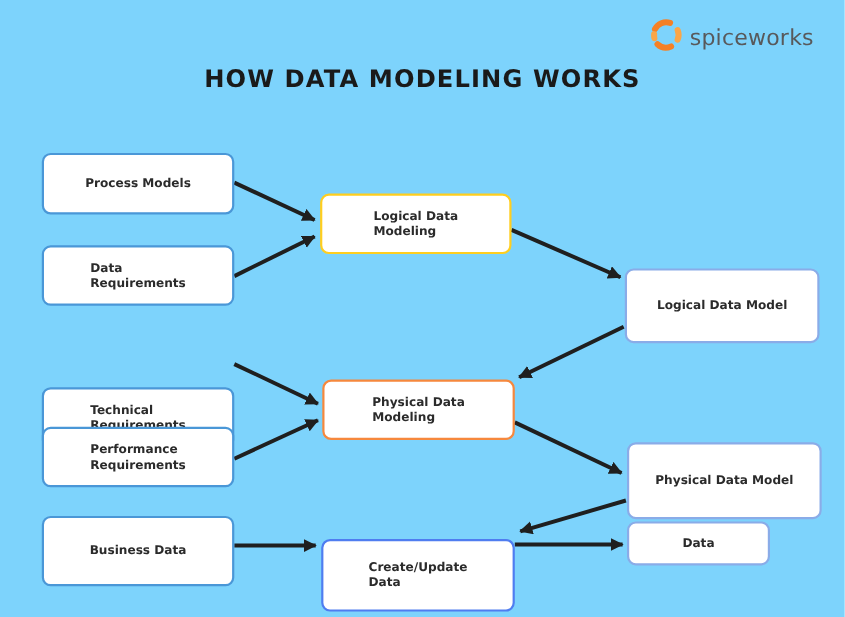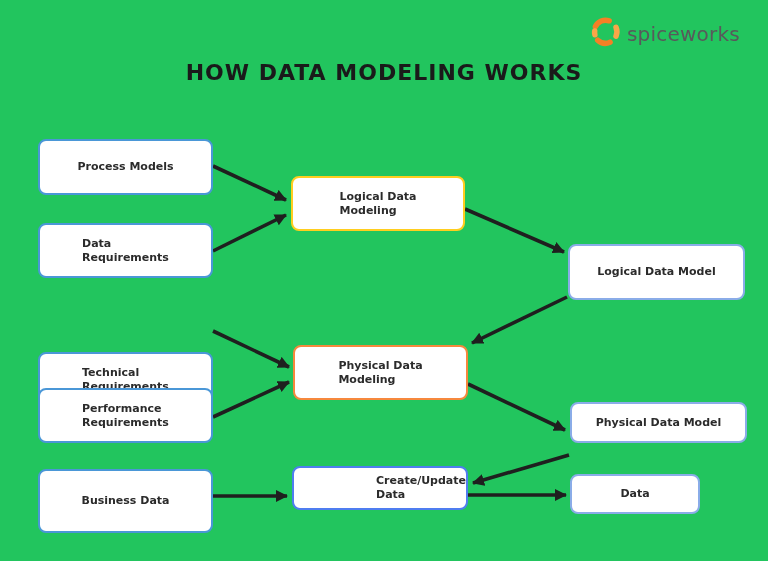--- a/index.html
+++ b/index.html
@@ -1,20 +1,20 @@
 <!DOCTYPE html>
 <html><head>
 <meta charset="utf-8">
 <style>
   html, body { margin: 0; padding: 0; background: #ffffff; }
   .canvas {
     position: relative;
     width: 768px;
     height: 561px;
-    background: #22c55e;
+    background: #7dd3fc;
     font-family: "DejaVu Sans", "Liberation Sans", sans-serif;
     overflow: hidden;
   }
   .logo {
     position: absolute;
     left: 589px;
     top: 15px;
     display: flex;
     align-items: center;
     gap: 5px;
@@ -131,30 +131,30 @@
   <div class="node" style="left: 291px; top: 176px; width: 174px; height: 55px; border-color: rgb(255, 206, 31);">
     <span class="lbl">Logical Data
 Modeling</span>
   </div>
 
   <div class="node" style="left: 293px; top: 345px; width: 175px; height: 55px; border-color: rgb(246, 136, 61); justify-content: center;">
     <span class="lbl">Physical Data
 Modeling</span>
   </div>
 
-  <div class="node" style="left: 292px; top: 466px; width: 176px; height: 44px; border-color: rgb(79, 125, 240); justify-content: flex-end;">
+  <div class="node" style="left: 292px; top: 490px; width: 176px; height: 66px; border-color: rgb(79, 125, 240);">
     <span class="lbl">Create/Update
 Data</span>
   </div>
 
-  <div class="node center-text" style="left: 568px; top: 244px; width: 177px; height: 56px; border-color: rgb(138, 172, 232);">
+  <div class="node center-text" style="left: 568px; top: 244px; width: 177px; height: 68px; border-color: rgb(138, 172, 232);">
     <span class="lbl">Logical Data Model</span>
   </div>
 
-  <div class="node center-text" style="left: 570px; top: 402px; width: 177px; height: 41px; border-color: rgb(138, 172, 232);">
+  <div class="node center-text" style="left: 570px; top: 402px; width: 177px; height: 70px; border-color: rgb(138, 172, 232);">
     <span class="lbl">Physical Data Model</span>
   </div>
 
   <div class="node center-text" style="left: 570px; top: 474px; width: 130px; height: 40px; border-color: rgb(138, 172, 232);">
     <span class="lbl">Data</span>
   </div>
 
 </div>
 
 </body></html>

